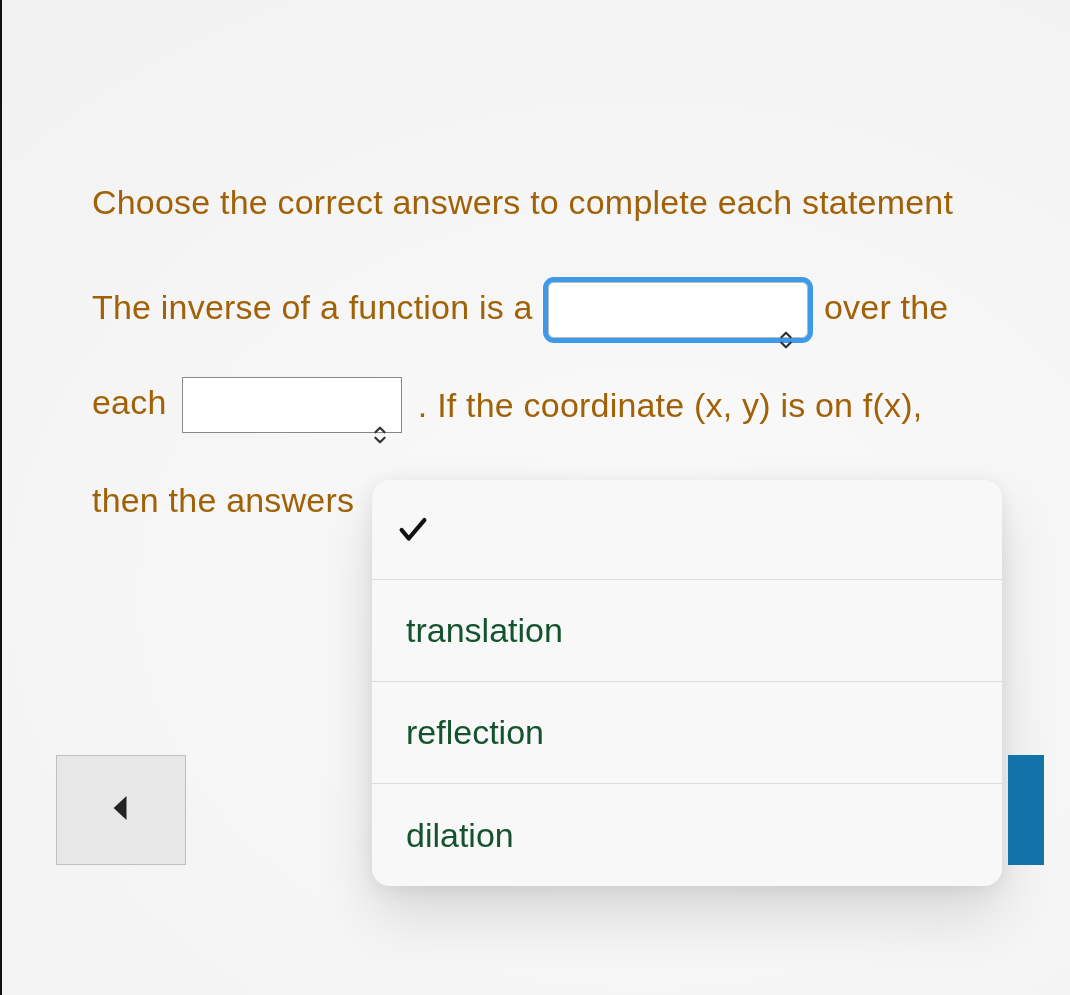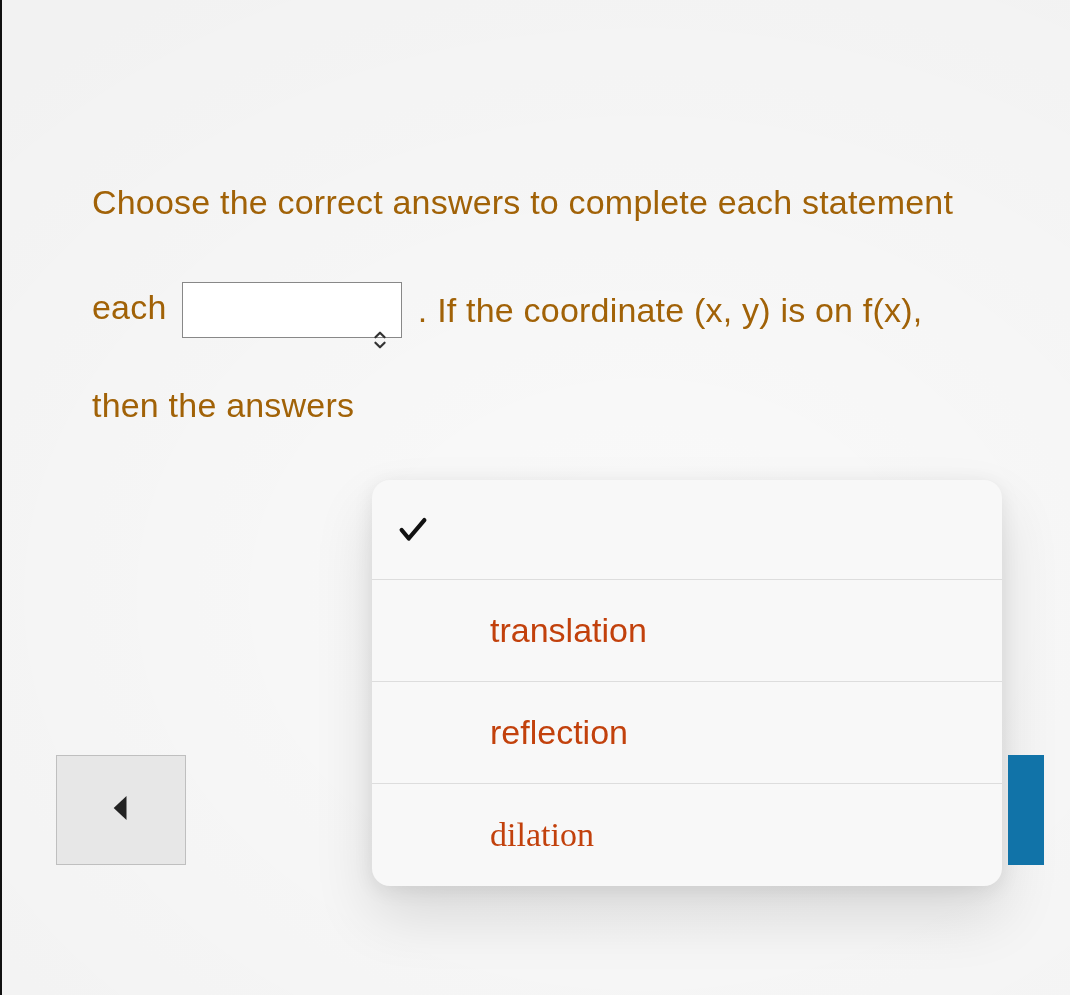--- a/index.html
+++ b/index.html
@@ -72,28 +72,28 @@
     width: 630px;
     background: #f8f8f8;
     border-radius: 18px;
     box-shadow: 0 30px 60px rgba(0,0,0,0.12), 0 4px 20px rgba(0,0,0,0.08);
     overflow: hidden;
   }
   .popup .row {
     height: 102px;
     display: flex;
     align-items: center;
-    padding: 0 28px 0 118px;
+    padding: 0 28px 0 34px;
     font-size: 34px;
-    color: #c2410c;
+    color: #14532d;
     border-bottom: 1px solid #ddd;
     position: relative;
     cursor: pointer;
   }
-  .popup .row:last-child { border-bottom: none; font-family: Liberation Serif, serif; }
+  .popup .row:last-child { border-bottom: none; }
   .popup .row .check {
     position: absolute;
     left: 24px;
     top: 50%;
     transform: translateY(-50%);
     width: 34px; height: 34px;
   }
   .popup .row .check svg { width: 34px; height: 34px; }
   .popup .row.blank { height: 100px; }
 
@@ -120,20 +120,32 @@
   }
   .nav-prev svg { width: 22px; height: 30px; }
 </style>
 </head>
 <body>
 
 <div class="content">
   <div class="line">Choose the correct answers to complete each statement</div>
   <div style="height:10px"></div>
 
+  <div class="line">
+    <span>The inverse of a function is a</span>
+    <span class="dropdown dd1 focused">
+      <span></span>
+      <span class="chev">
+        <svg viewBox="0 0 24 24">
+            <path d="M7 9l5-5 5 5M7 15l5 5 5-5" fill="none" stroke="#333" stroke-width="2.4" stroke-linecap="round" stroke-linejoin="round"></path>
+          </svg>
+      </span>
+    </span>
+    <span>over the</span>
+  </div>
 
   <div class="line">
     <span>each</span>
     <span class="dropdown dd2">
       <span></span>
       <span class="chev">
         <svg viewBox="0 0 24 24">
             <path d="M7 9l5-5 5 5M7 15l5 5 5-5" fill="none" stroke="#333" stroke-width="2.4" stroke-linecap="round" stroke-linejoin="round"></path>
           </svg>
       </span>

